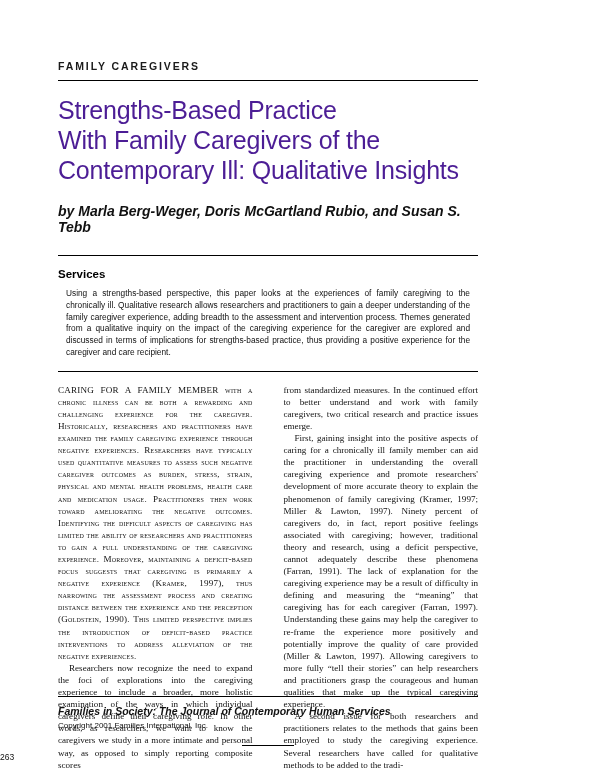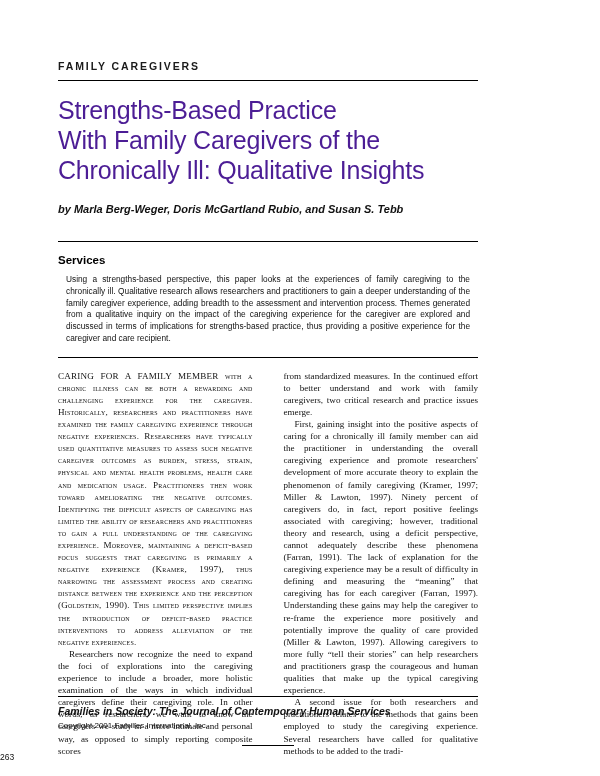--- a/index.html
+++ b/index.html
@@ -39,25 +39,25 @@
   .title {
     font-size: 25px;
     line-height: 1.2;
     font-weight: 400;
     color: #4c1d95;
     margin: 0 0 0 0;
     letter-spacing: -0.2px;
   }
   .title .line { display: block; }
   .byline {
-    font-size: 11px;
+    font-size: 14px;
     font-style: italic;
     font-weight: 600;
     color: #111;
-    margin: 18px 0 26px 0;
+    margin: 18px 0 20px 0;
   }
   .rule-mid {
     border: 0;
     border-top: 1px solid #000;
     margin: 0 0 12px 0;
   }
   .abstract-head {
     font-size: 11.5px;
     font-weight: 700;
     margin: 0 0 5px 0;
@@ -149,21 +149,21 @@
 <body>
 
 <div class="page">
 
   <div class="kicker">FAMILY CAREGIVERS</div>
   <hr class="rule-top">
 
   <h1 class="title">
     <span class="line">Strengths-Based Practice</span>
     <span class="line">With Family Caregivers of the</span>
-    <span class="line">Chronically Ill: Qualitative Insights</span>
+    <span class="line">Contemporary Ill: Qualitative Insights</span>
   </h1>
 
   <div class="byline">by Marla Berg-Weger, Doris McGartland Rubio, and Susan S. Tebb</div>
 
   <hr class="rule-mid">
 
   <div class="abstract-head">Services</div>
   <p class="abstract-body">Using a strengths-based perspective, this paper looks at the experiences of family caregiving to the chronically ill. Qualitative research allows researchers and practitioners to gain a deeper understanding of the family caregiver experience, adding breadth to the assessment and intervention process. Themes generated from a qualitative inquiry on the impact of the caregiving experience for the caregiver are explored and discussed in terms of implications for strengths-based practice, thus providing a positive experience for the caregiver and care recipient.</p>
 
   <hr class="rule-abs">

